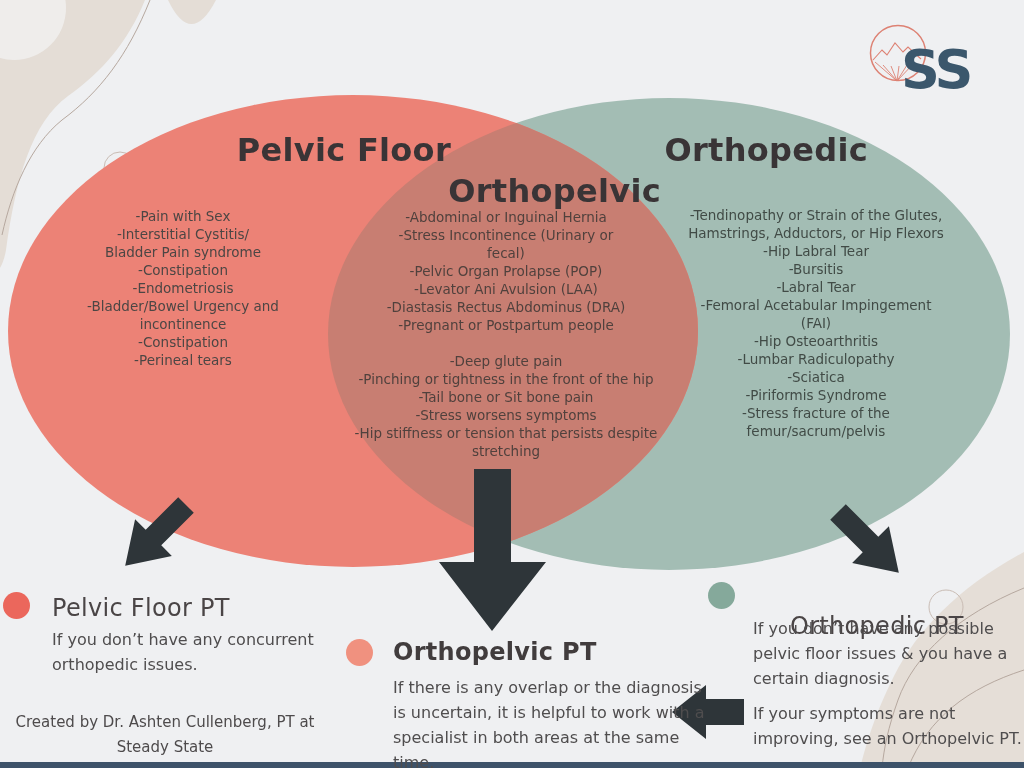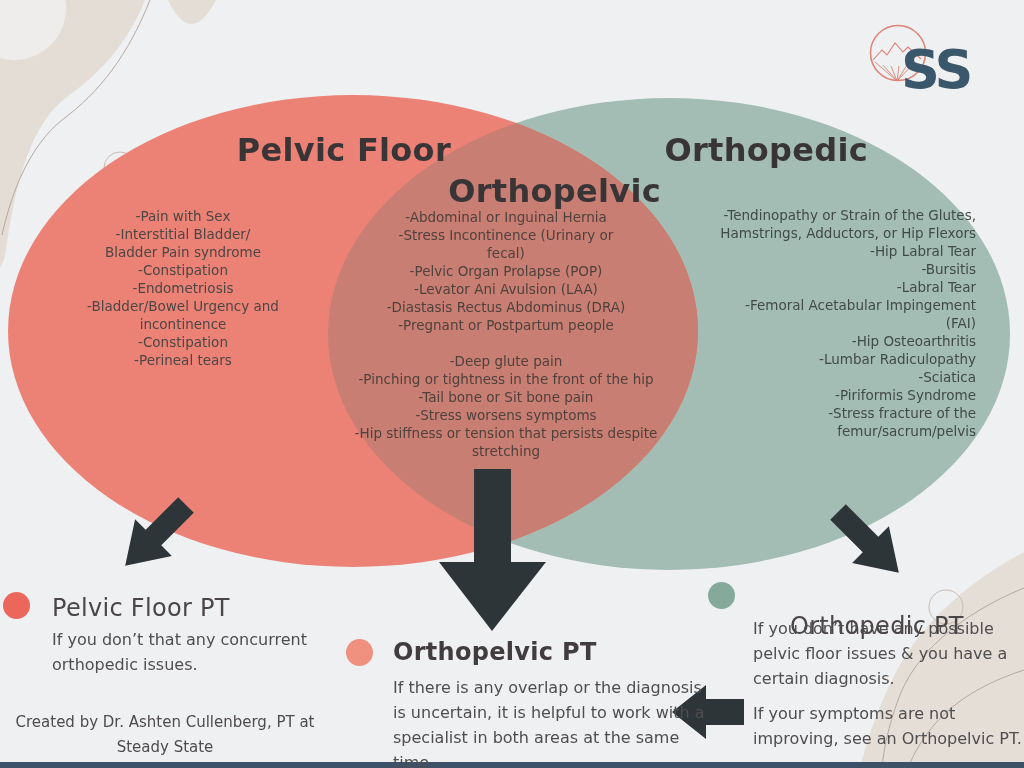--- a/index.html
+++ b/index.html
@@ -18,21 +18,21 @@
                 font-size:32px;line-height:38px;letter-spacing:.3px;}
   .label-pelvic{left:151px;top:131px;}
   .label-orthopedic{left:568px;top:131px;}
   .label-orthopelvic{left:361px;top:172px;}
 
   .vlist{text-align:center;font-size:13.5px;line-height:18px;color:#4c4644;}
   .vline{white-space:nowrap;}
   .list-left{left:63px;top:207px;width:240px;}
   .list-mid-1{left:346px;top:208px;width:320px;color:#50413d;}
   .list-mid-2{left:346px;top:352px;width:320px;color:#50413d;}
-  .list-right{left:656px;top:206px;width:320px;color:#414b46;text-align:right;}
+  .list-right{left:656px;top:206px;width:320px;color:#414b46;}
 
   .bullet{border-radius:50%;width:27px;height:27px;}
   .bullet-pelvic{left:3px;top:592px;background:#eb675c;}
   .bullet-orthopelvic{left:346px;top:639px;background:#f0917f;}
   .bullet-orthopedic{left:708px;top:582px;background:#85a99b;}
 
   .legend-title{font-size:24px;line-height:30px;color:#4a4546;letter-spacing:.3px;}
   .legend-para{font-size:16px;line-height:25px;color:#4f4d4e;}
   .t-pelvic{left:52px;top:593px;}
   .p-pelvic{left:52px;top:627px;width:280px;}
@@ -93,21 +93,21 @@
 
 
   <div class="abs logo-ss">SS</div>
 
   <div class="abs circle-label label-pelvic">Pelvic Floor</div>
   <div class="abs circle-label label-orthopedic">Orthopedic</div>
   <div class="abs circle-label label-orthopelvic">Orthopelvic</div>
 
   <div class="abs vlist list-left">
     <div class="vline">-Pain with Sex</div>
-    <div class="vline">-Interstitial Bladder/</div>
+    <div class="vline">-Interstitial Cystitis/</div>
     <div class="vline">Bladder Pain syndrome</div>
     <div class="vline">-Constipation</div>
     <div class="vline">-Endometriosis</div>
     <div class="vline">-Bladder/Bowel Urgency and</div>
     <div class="vline">incontinence</div>
     <div class="vline">-Constipation</div>
     <div class="vline">-Perineal tears</div>
   </div>
 
   <div class="abs vlist list-mid-1">
@@ -139,21 +139,21 @@
     <div class="vline">-Hip Osteoarthritis</div>
     <div class="vline">-Lumbar Radiculopathy</div>
     <div class="vline">-Sciatica</div>
     <div class="vline">-Piriformis Syndrome</div>
     <div class="vline">-Stress fracture of the</div>
     <div class="vline">femur/sacrum/pelvis</div>
   </div>
 
   <span class="abs bullet bullet-pelvic"></span>
   <div class="abs legend-title t-pelvic">Pelvic Floor PT</div>
-  <div class="abs legend-para p-pelvic">If you don’t that any concurrent orthopedic issues.</div>
+  <div class="abs legend-para p-pelvic">If you don’t have any concurrent orthopedic issues.</div>
 
   <span class="abs bullet bullet-orthopelvic"></span>
   <div class="abs legend-title t-orthopelvic">Orthopelvic PT</div>
   <div class="abs legend-para p-orthopelvic">If there is any overlap or the diagnosis is uncertain, it is helpful to work with a specialist in both areas at the same time.</div>
 
   <span class="abs bullet bullet-orthopedic"></span>
   <div class="abs legend-title t-orthopedic">Orthopedic PT</div>
   <div class="abs legend-para p-orthopedic">If you don’t have any possible pelvic floor issues &amp; you have a certain diagnosis.</div>
   <div class="abs legend-para p-note">If your symptoms are not improving, see an Orthopelvic PT.</div>
 

